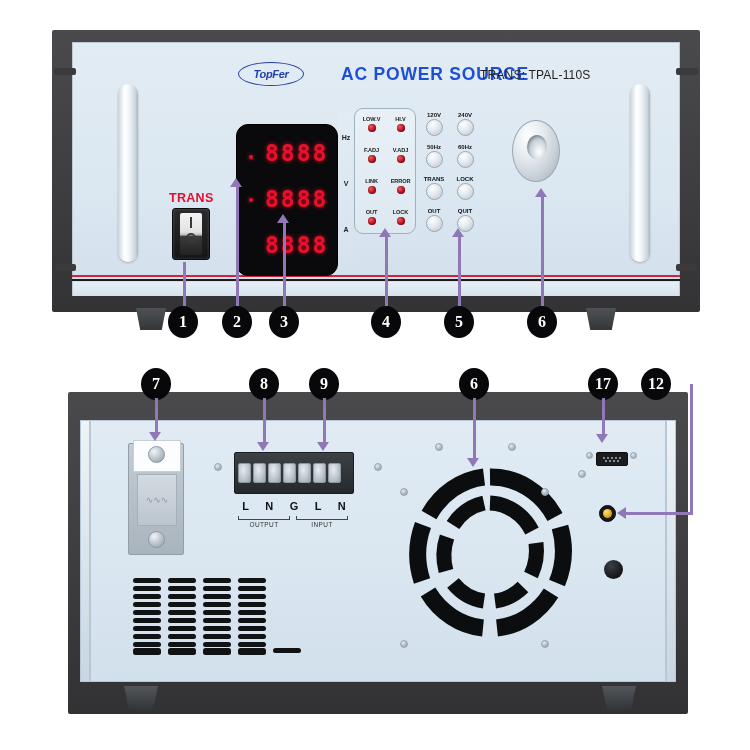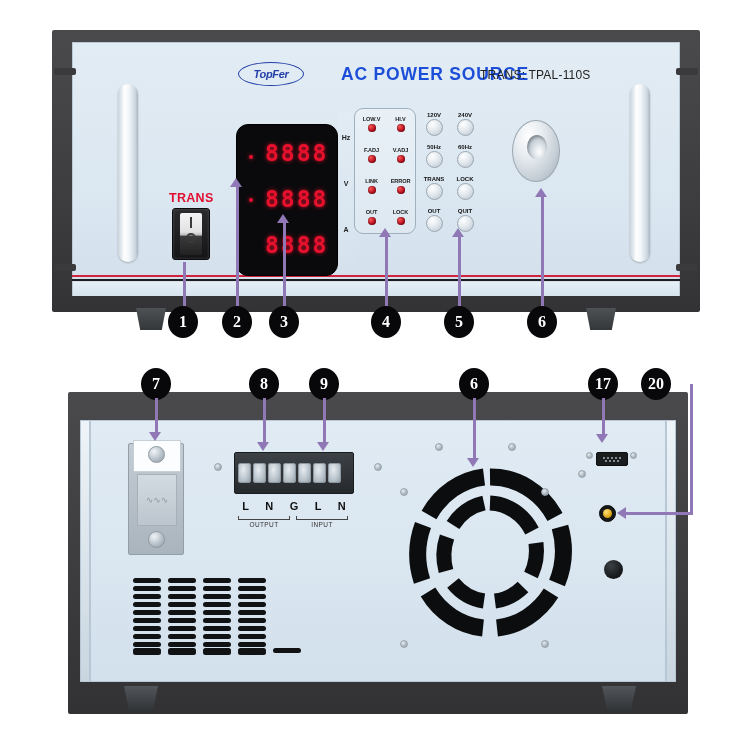--- a/index.html
+++ b/index.html
@@ -597,18 +597,18 @@
   <div class="arrow-down" style="left:317px; top:442px;"></div>
 
   <div class="callout" style="left:459px; top:368px;">6</div>
   <div class="lead" style="left:473px; top:398px; height:62px;"></div>
   <div class="arrow-down" style="left:467px; top:458px;"></div>
 
   <div class="callout" style="left:588px; top:368px;">17</div>
   <div class="lead" style="left:602px; top:398px; height:38px;"></div>
   <div class="arrow-down" style="left:596px; top:434px;"></div>
 
-  <div class="callout" style="left:641px; top:368px;">20</div>
+  <div class="callout" style="left:641px; top:368px;">12</div>
   <div class="lead" style="left:690px; top:384px; height:130px;"></div>
   <div class="lead-h" style="left:625px; top:512px; width:68px;"></div>
   <div class="arrow-left" style="left:617px; top:507px;"></div>
 
 </div>
 
 </body></html>

